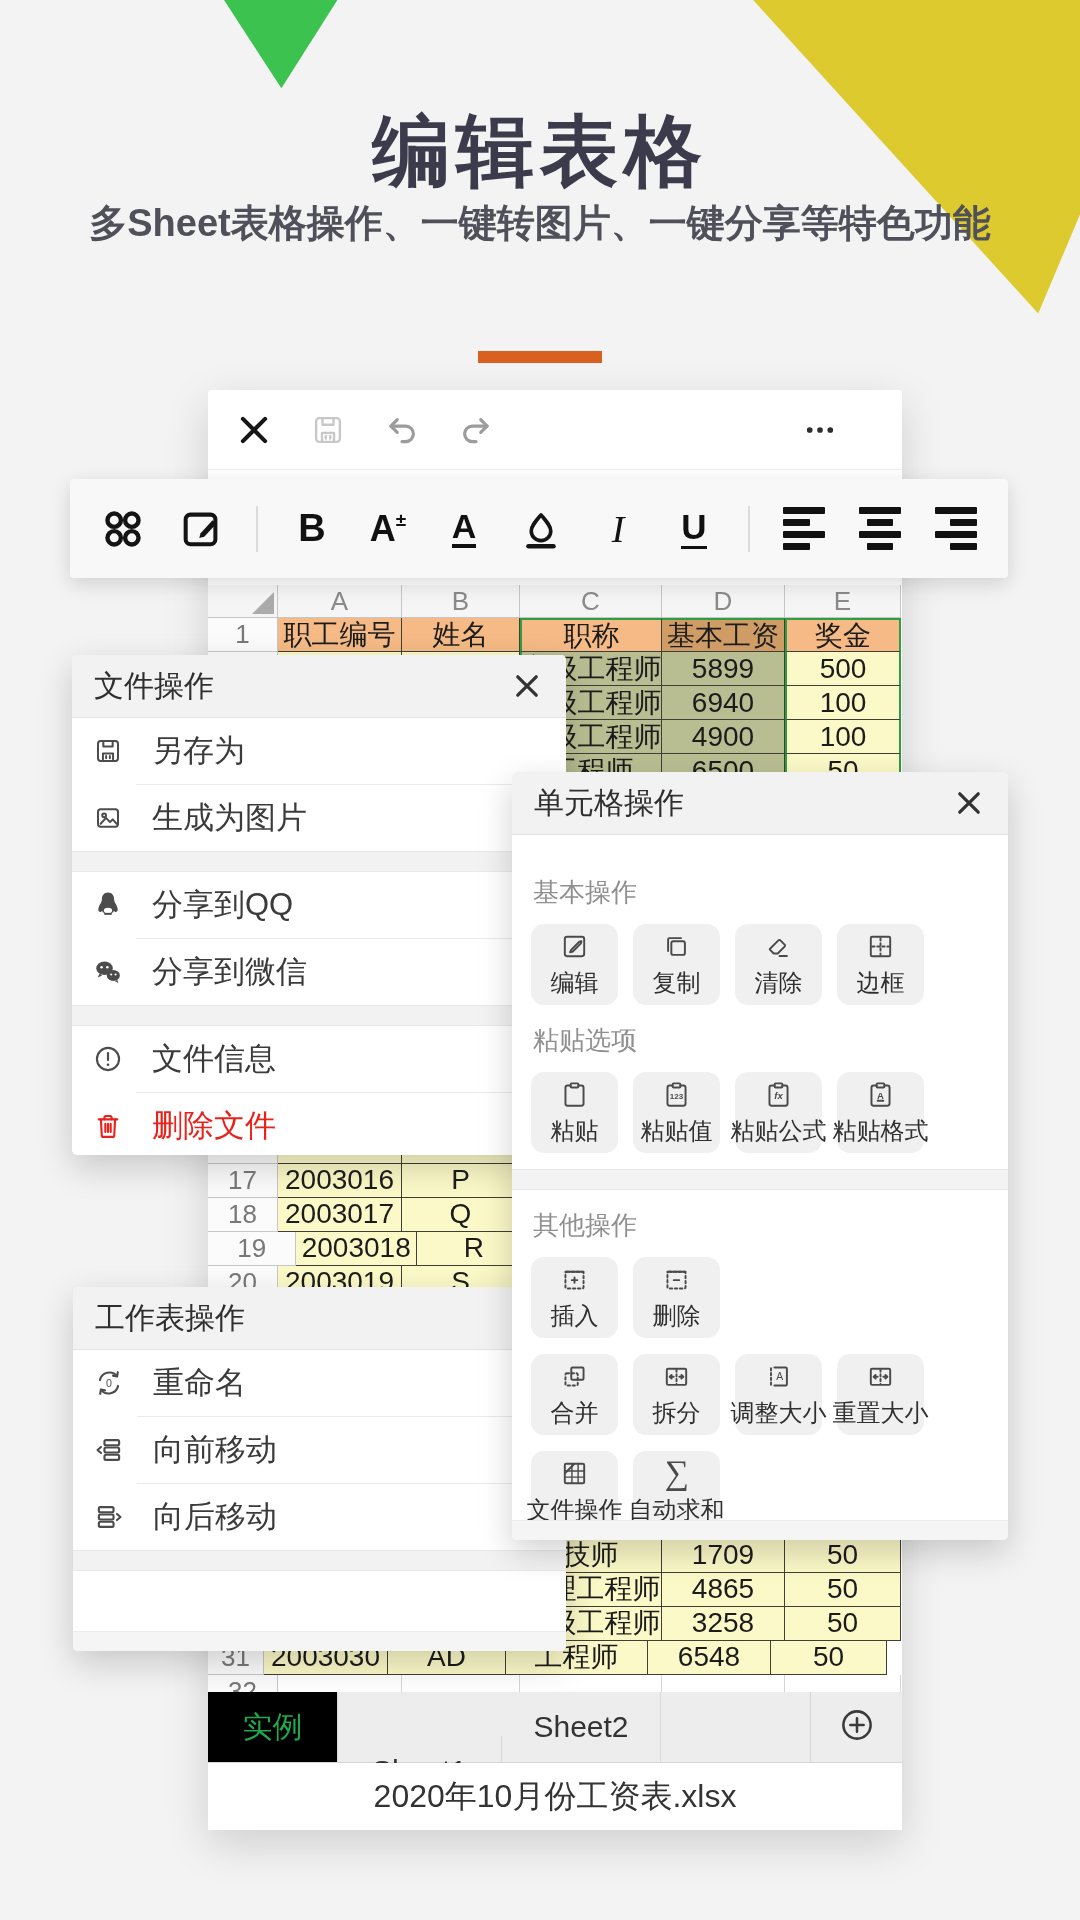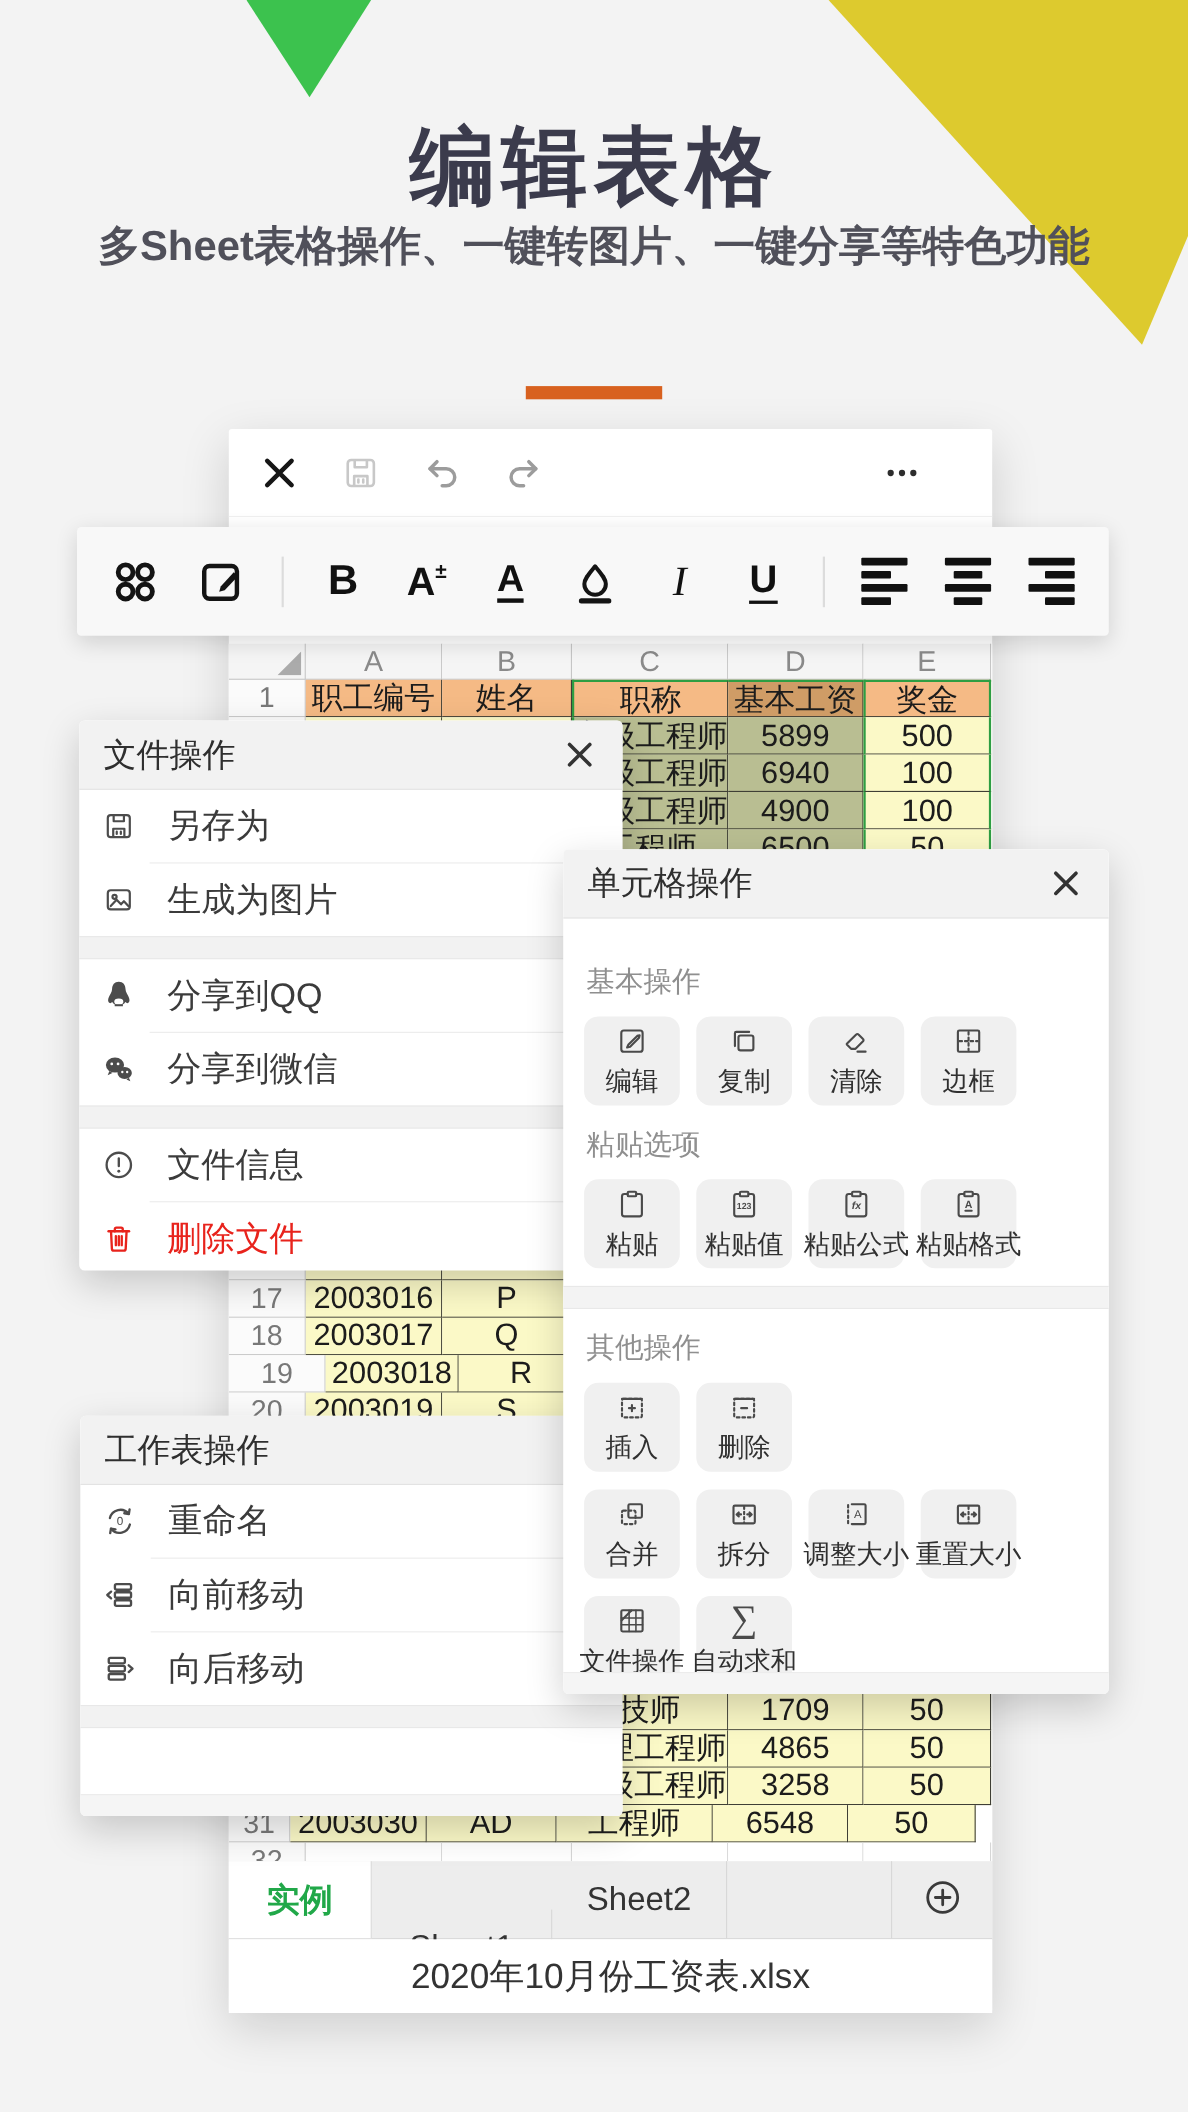--- a/index.html
+++ b/index.html
@@ -57,21 +57,21 @@
   .co{background:#b9be92;}
   .cp{background:#fbf9c7;}
   .ce{background:#fff;border-right:1px solid #d6d6d6;border-bottom:1px solid #d6d6d6;}
   .gl{border-left:2px solid #2e9e43;}
   .gr{border-right:2px solid #2e9e43 !important;}
   .gt{border-top:2px solid #2e9e43;}
 
   
   .tabbar{position:absolute;left:0;top:1302px;width:100%;height:71px;background:#ededed;border-bottom:1px solid #d5d5d5;display:flex;box-sizing:border-box;}
   .tab{height:100%;display:flex;align-items:center;justify-content:center;font-size:30px;color:#333;border-right:1px solid #d8d8d8;box-sizing:border-box;}
-  .tab.active{background:#ffffff;font-weight:700;}
+  .tab.active{background:#000000;font-weight:400;}
   .tab-spacer{flex:1;border-right:1px solid #d8d8d8;}
   .tab-add{width:91px;display:flex;align-items:center;justify-content:center;color:#3a3a3a;}
   .tab-add svg{width:38px;height:38px;}
   .filebar{position:absolute;left:0;top:1373px;width:100%;height:67px;background:#fff;display:flex;align-items:center;justify-content:center;font-size:32px;color:#333;}
 
   
   .panel{position:absolute;background:#fff;border-radius:5px;box-shadow:0 12px 34px rgba(0,0,0,.18);box-sizing:border-box;overflow:hidden;}
   .panel-head{height:63px;background:#f2f2f2;display:flex;align-items:center;justify-content:space-between;padding:0 22px;box-sizing:border-box;border-bottom:1px solid #e3e3e3;}
   .panel-title{font-size:30px;color:#2f2f2f;}
   .panel-x{color:#333;width:34px;height:34px;}

